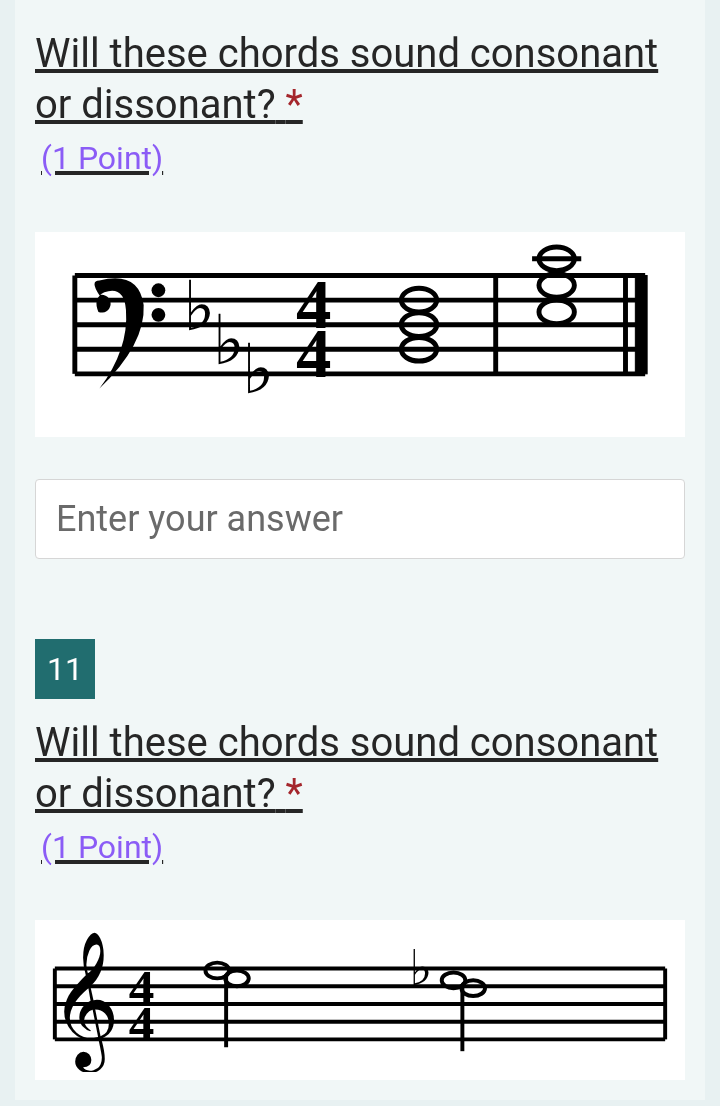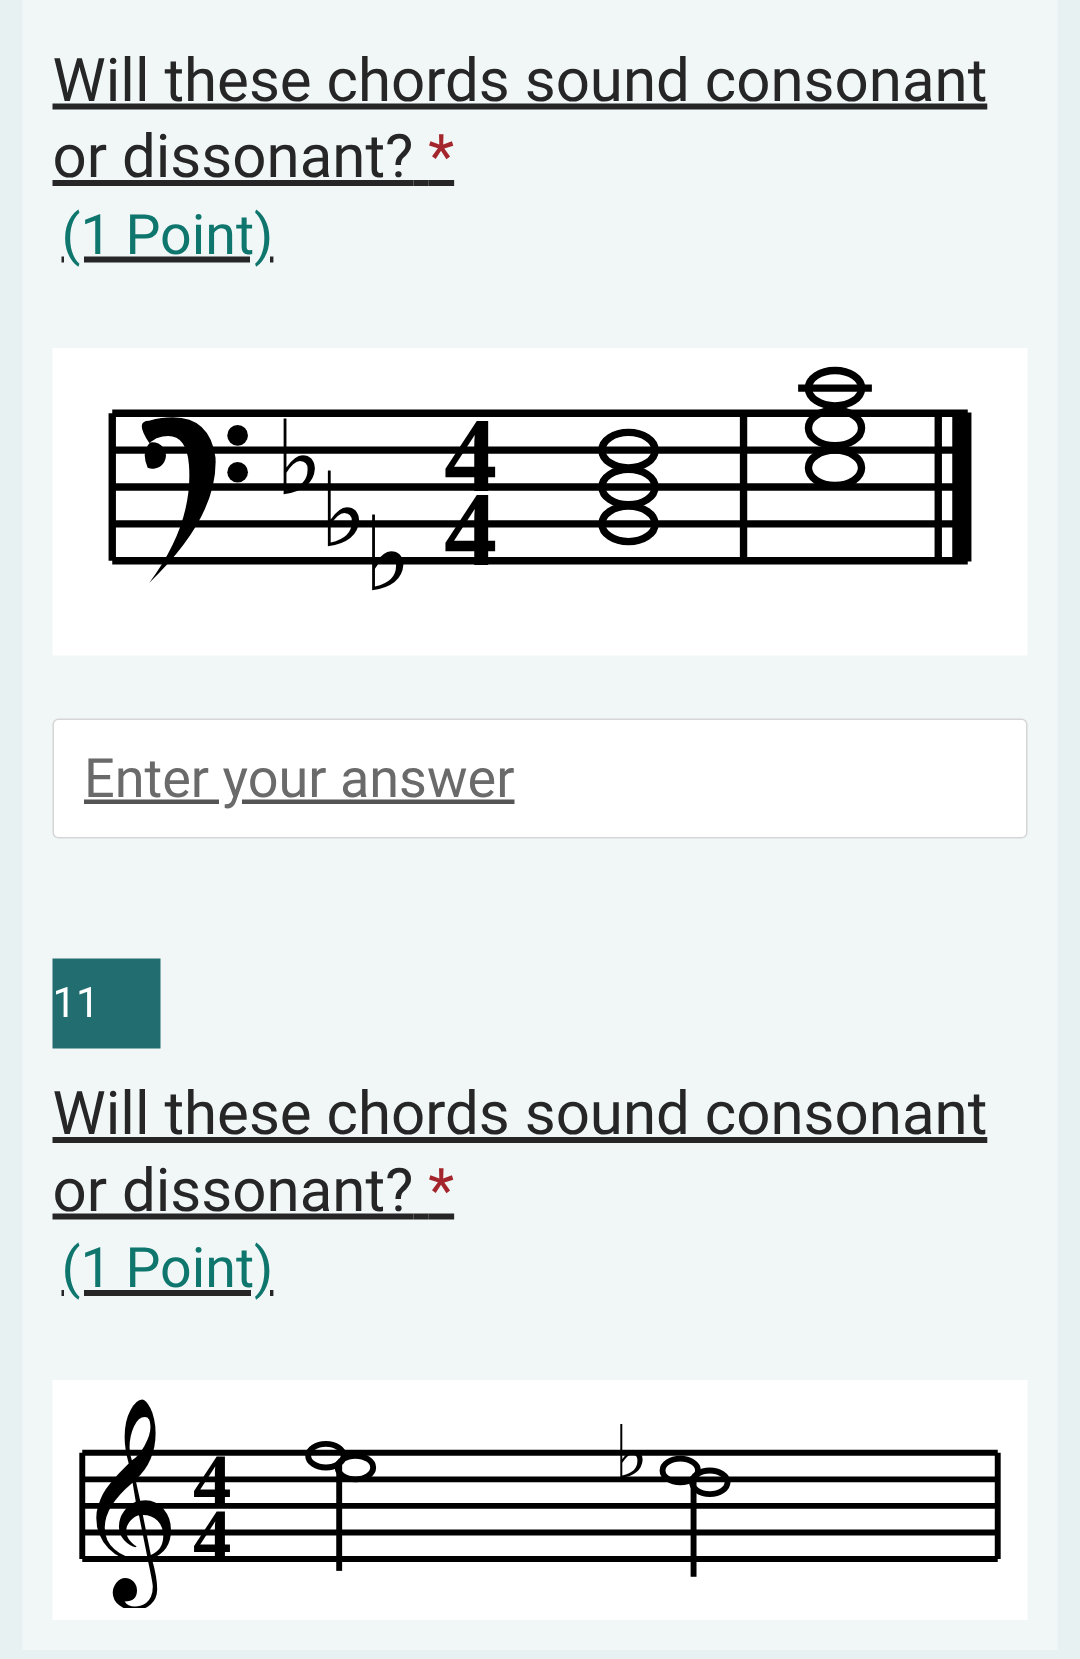--- a/index.html
+++ b/index.html
@@ -14,39 +14,39 @@
   .form-wrap {
     background: #f1f7f7;
     margin: 0 15px;
     padding: 0 20px 20px 20px;
   }
   .question-block { padding-top: 10px; }
   .q-number {
     display: inline-block;
     background: #216d6f;
     color: #fff;
-    font-size: 28px;
-    width: 72px;
+    font-size: 32px;
+    width: 60px;
     height: 60px;
     line-height: 60px;
-    text-align: left;
+    text-align: center;
     font-weight: 400;
   }
   .q-title {
     font-size: 40px;
     line-height: 1.28;
     color: #262626;
     font-weight: 400;
     margin-top: 18px;
     text-decoration: underline;
   }
   .req-star { color: #a4262c; }
   .points {
-    font-size: 37px;
-    color: #0f766e;
+    font-size: 32px;
+    color: #8b5cf6;
     line-height: 1.28;
     margin-left: 6px;
   }
   .image-box {
     background: #ffffff;
     margin-top: 50px;
     width: 100%;
     height: 205px;
     display: flex;
     align-items: center;
@@ -68,21 +68,20 @@
     width: 100%;
     font-size: 36px;
     color: #555;
     background: #fff;
     border: 1px solid #d6d6d6;
     border-radius: 4px;
     padding: 18px 20px;
     margin-top: 42px;
     font-family: inherit;
     outline: none;
-    text-decoration: underline;
   }
   .answer-input::placeholder { color: #6a6a6a; }
   .gap { height: 70px; }
 </style>
 </head>
 <body>
 
 <div class="form-wrap">
 
   <div class="question-block">

